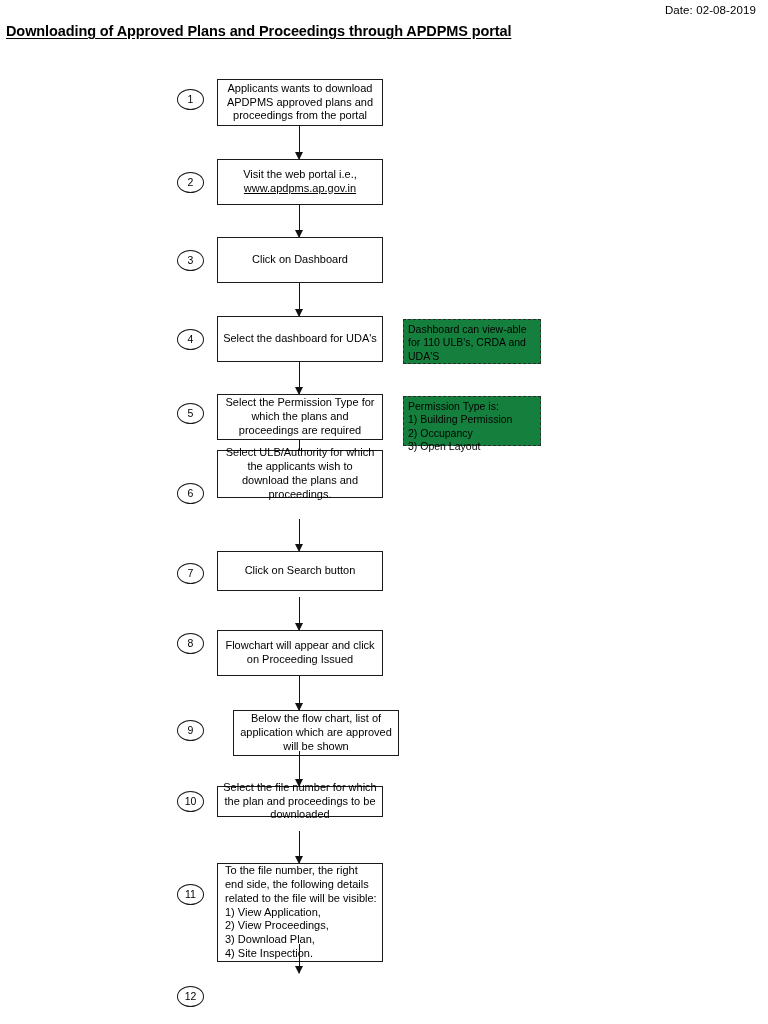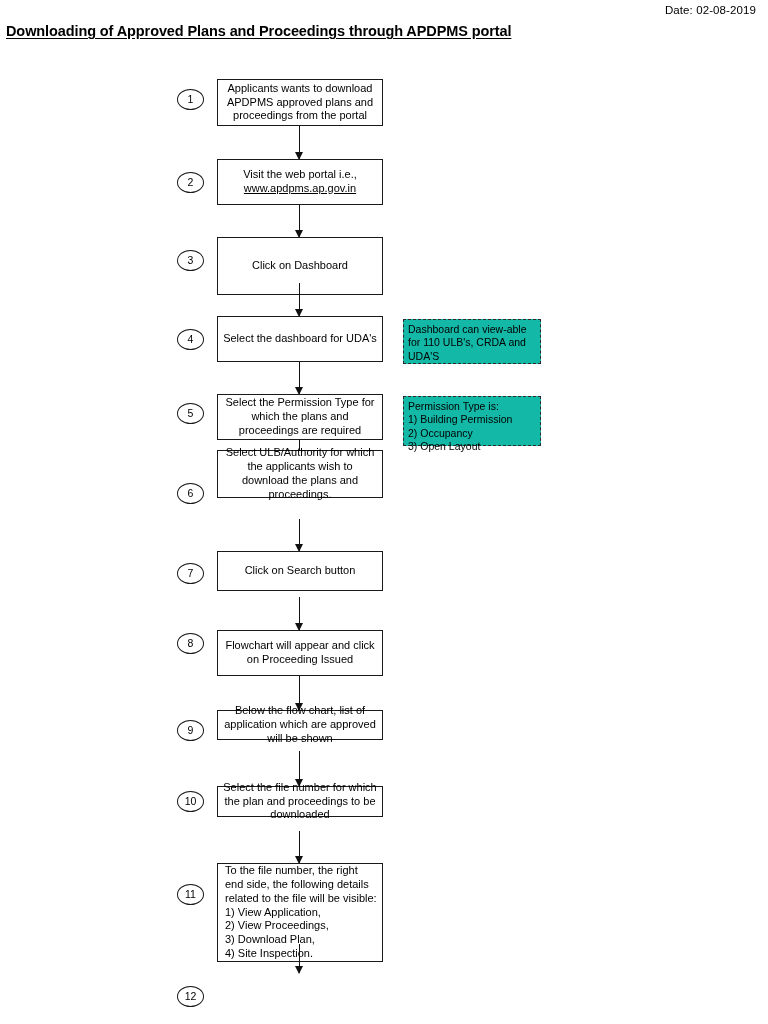--- a/index.html
+++ b/index.html
@@ -91,21 +91,21 @@
     text-decoration: underline;
     text-underline-offset: 1px;
   }
 
   
   .note-box {
     position: absolute;
     left: 403px;
     width: 138px;
     border: 1px dashed #2b2b2b;
-    background: #14b8a6;
+    background: #15803d;
     padding: 3px 4px;
   }
   .note-box .note-text {
     font-size: 10.5px;
     line-height: 1.28;
     text-align: left;
     white-space: pre-line;
   }
 
   
@@ -147,21 +147,21 @@
     <span>2</span>
   </div>
   <div class="flow-box" style="top:159px;height:46px;">
     <div class="box-text"><span>Visit the web portal i.e.,</span><br><span class="box-link">www.apdpms.ap.gov.in</span></div>
   </div>
   <div class="connector" style="top:205px;height:32px;"></div>
 
   <div class="step-marker" style="top:250px;">
     <span>3</span>
   </div>
-  <div class="flow-box" style="top:237px;height:58px;">
+  <div class="flow-box" style="top:237px;height:46px;">
     <div class="box-text">Click on Dashboard</div>
   </div>
   <div class="connector" style="top:283px;height:33px;"></div>
 
   <div class="step-marker" style="top:329px;">
     <span>4</span>
   </div>
   <div class="flow-box" style="top:316px;height:46px;">
     <div class="box-text">Select the dashboard for UDA's</div>
   </div>
@@ -204,21 +204,21 @@
     <span>8</span>
   </div>
   <div class="flow-box" style="top:630px;height:46px;">
     <div class="box-text">Flowchart will appear and click on Proceeding Issued</div>
   </div>
   <div class="connector" style="top:676px;height:34px;"></div>
 
   <div class="step-marker" style="top:720px;">
     <span>9</span>
   </div>
-  <div class="flow-box" style="top:710px;height:30px;">
+  <div class="flow-box" style="top:710px;height:46px;margin-left:16px;">
     <div class="box-text">Below the flow chart, list of application which are approved will be shown</div>
   </div>
   <div class="connector" style="top:751px;height:35px;"></div>
 
   <div class="step-marker" style="top:791px;">
     <span>10</span>
   </div>
   <div class="flow-box" style="top:786px;height:31px;">
     <div class="box-text">Select the file number for which the plan and proceedings to be downloaded</div>
   </div>

